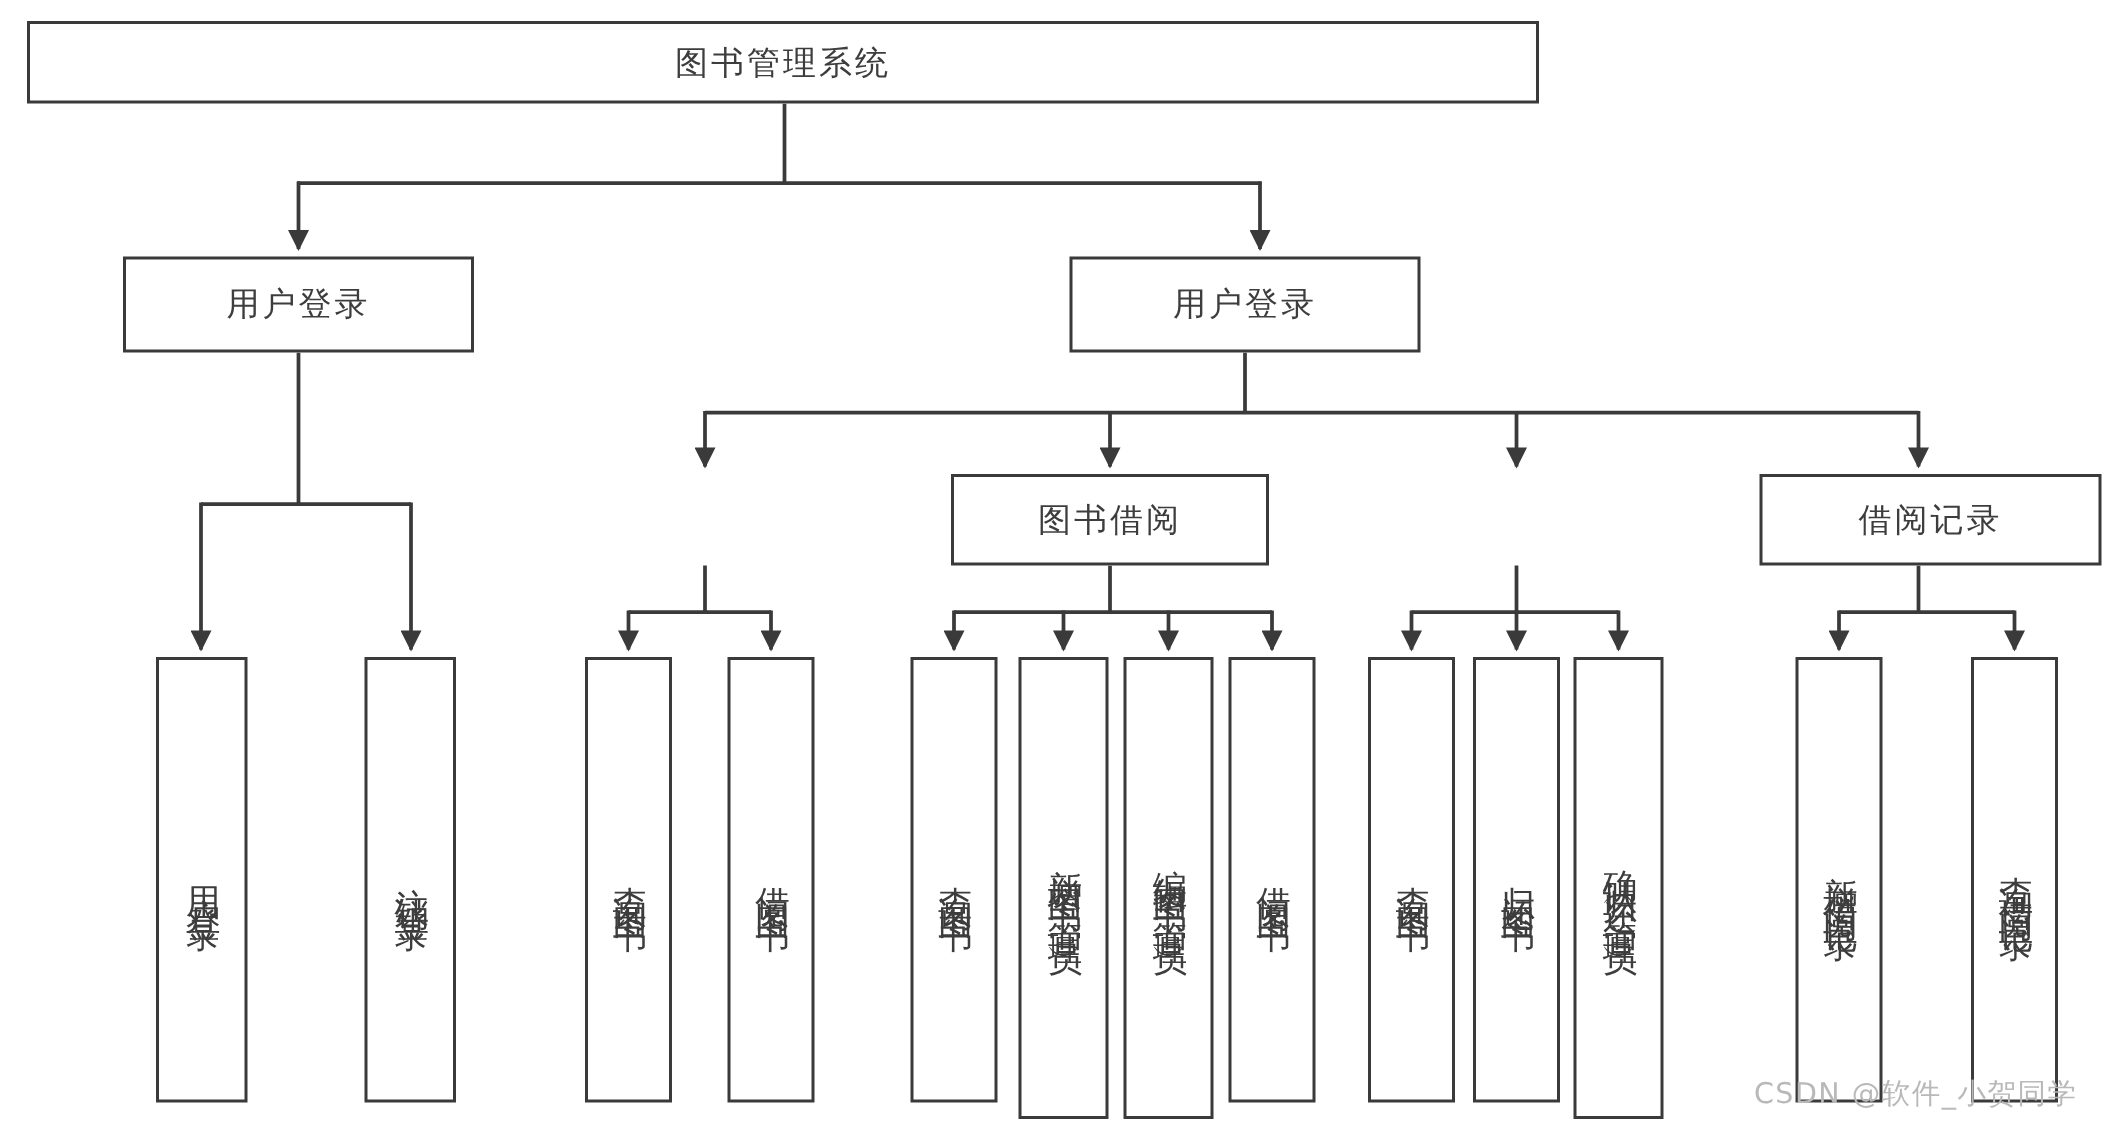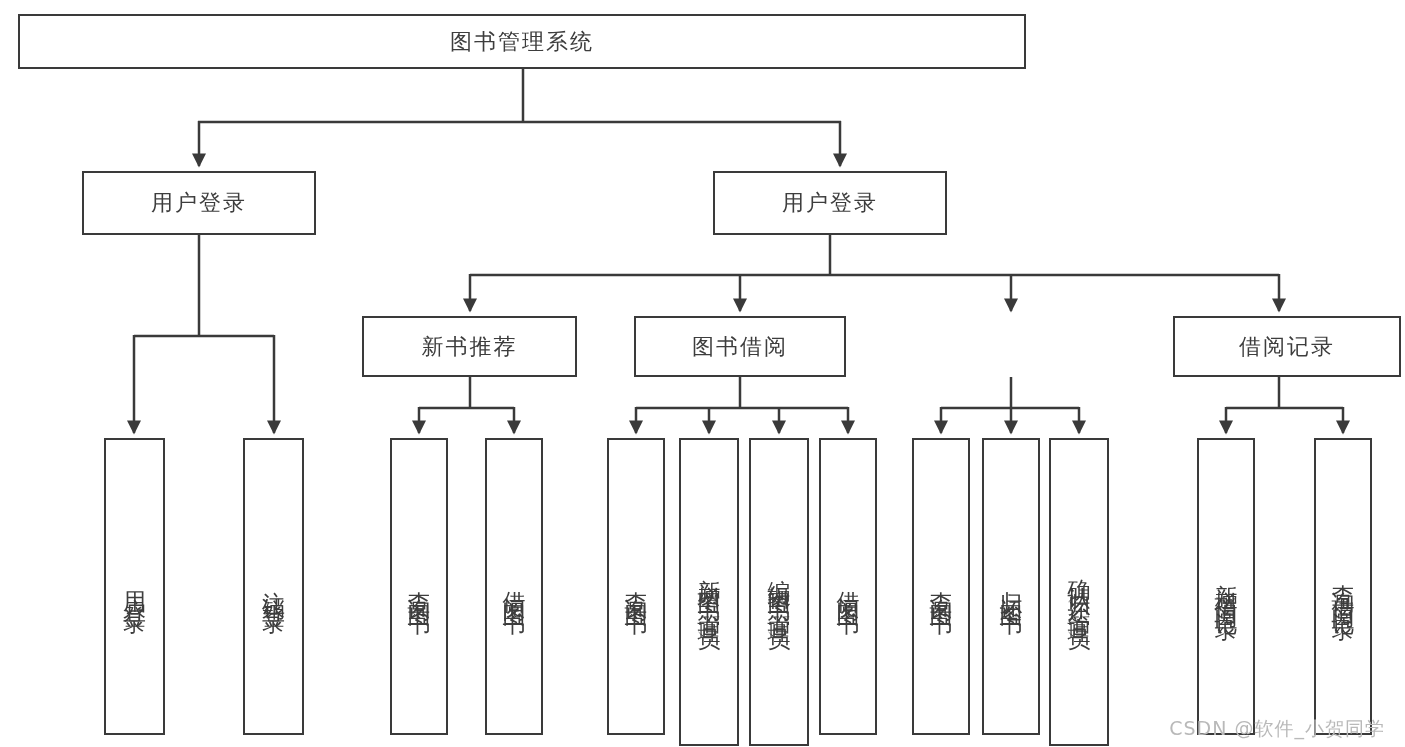--- a/index.html
+++ b/index.html
@@ -111,21 +111,20 @@
     <line x1="1226" y1="408" x2="1343" y2="408"></line>
     <line x1="1226" y1="407" x2="1226" y2="433" marker-end="url(#arrow)"></line>
     <line x1="1343" y1="407" x2="1343" y2="433" marker-end="url(#arrow)"></line>
   </svg>
 
   <div class="box hbox" style="left:18px;top:14px;width:1008px;height:55px">图书管理系统</div>
 
   <div class="box hbox" style="left:82px;top:171px;width:234px;height:64px">用户登录</div>
   <div class="box hbox" style="left:713px;top:171px;width:234px;height:64px">用户登录</div>
 
-  <div class="box hbox" style="left:362px;top:316px;width:215px;height:61px">新书推荐</div>
   <div class="box hbox" style="left:634px;top:316px;width:212px;height:61px">图书借阅</div>
   <div class="box hbox" style="left:1173px;top:316px;width:228px;height:61px">借阅记录</div>
 
   <div class="box vbox" style="left:104px;width:61px">
     <span class="vtext">用户登录</span>
   </div>
   <div class="box vbox" style="left:243px;width:61px">
     <span class="vtext">注销登录</span>
   </div>
 

